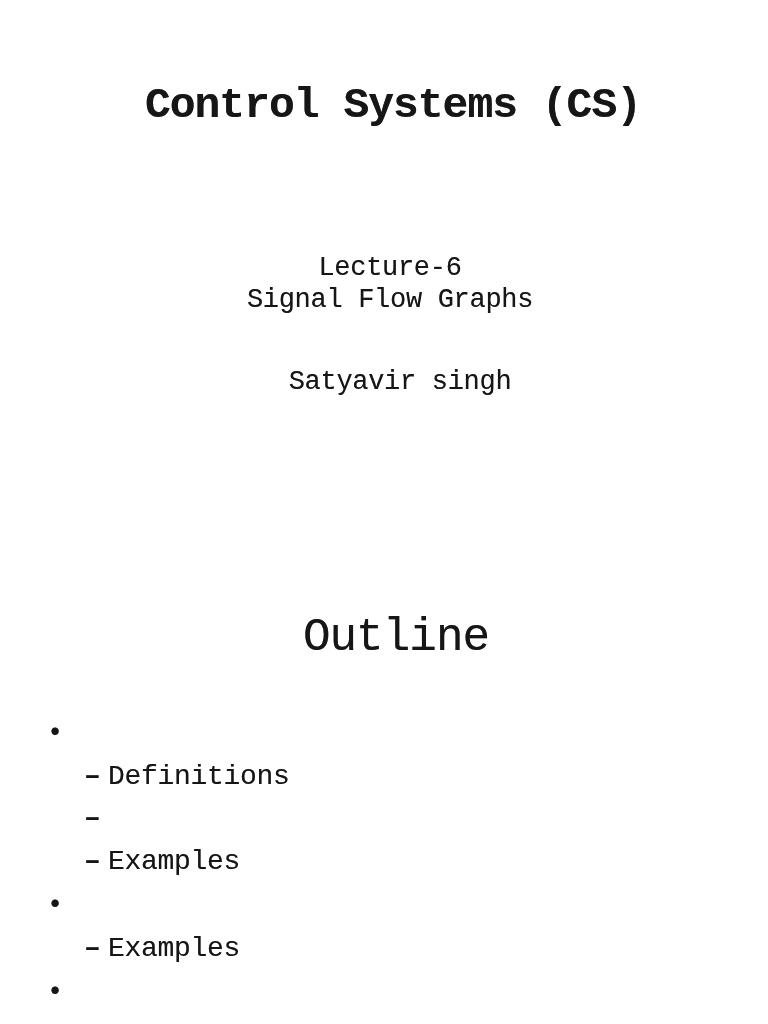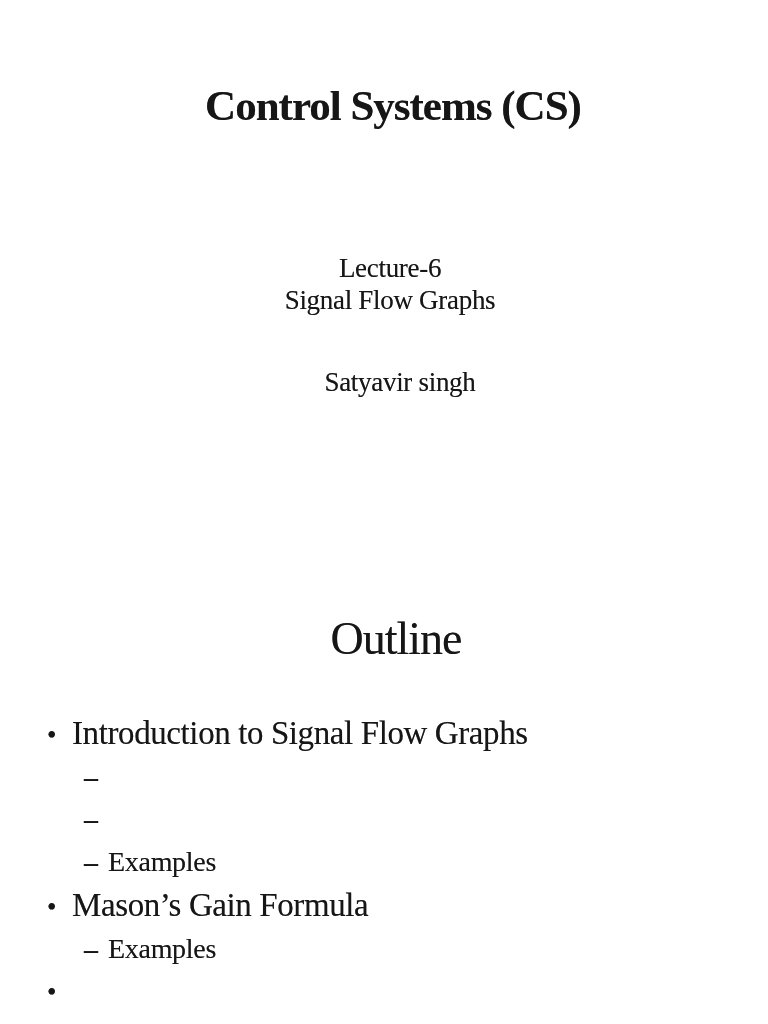--- a/index.html
+++ b/index.html
@@ -6,21 +6,21 @@
     margin: 0;
     padding: 0;
     background: #ffffff;
   }
   .page {
     position: relative;
     width: 768px;
     height: 1024px;
     background: #ffffff;
     overflow: hidden;
-    font-family: Liberation Serif, serif;
+    font-family: Liberation Mono, monospace;
     color: #161616;
   }
   
   .presentation-title {
     position: absolute;
     top: 81px;
     left: 9px;
     width: 768px;
     margin: 0;
     text-align: center;
@@ -119,35 +119,34 @@
       <div>Signal Flow Graphs</div>
     </div>
     <div class="author">Satyavir singh</div>
   </section>
 
   <section>
     <h2 class="outline-heading">Outline</h2>
     <div class="outline-list" id="outline-list">
         <div class="bullet-row level-1">
           <span class="marker">•</span>
-          <span class="btext">Introduction to Signal Flow Graphs</span>
         </div>
         <div class="bullet-row level-2">
           <span class="marker">–</span>
+          <span class="btext">Definitions</span>
         </div>
         <div class="bullet-row level-2">
           <span class="marker">–</span>
         </div>
         <div class="bullet-row level-2">
           <span class="marker">–</span>
           <span class="btext">Examples</span>
         </div>
         <div class="bullet-row level-1">
           <span class="marker">•</span>
-          <span class="btext">Mason’s Gain Formula</span>
         </div>
         <div class="bullet-row level-2">
           <span class="marker">–</span>
           <span class="btext">Examples</span>
         </div>
         <div class="bullet-row level-1">
           <span class="marker">•</span>
         </div>
       </div>
   </section>

